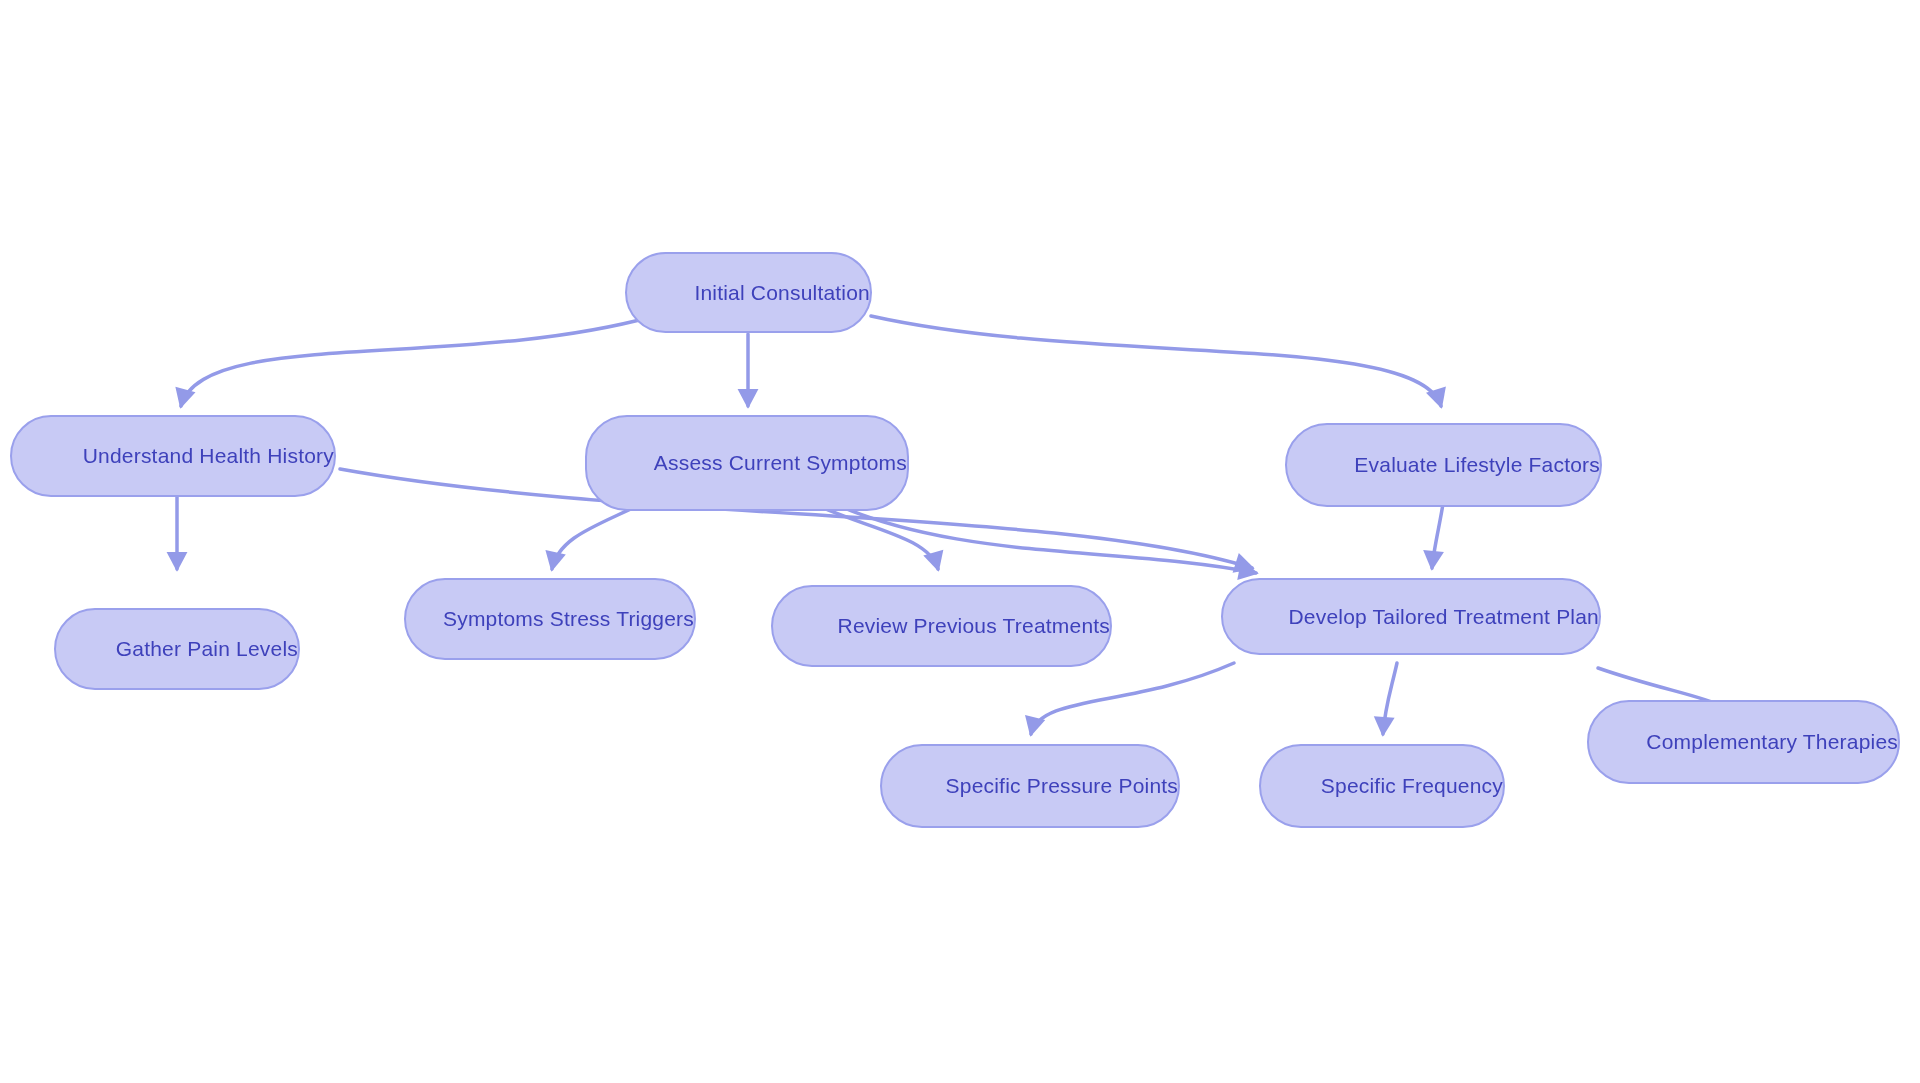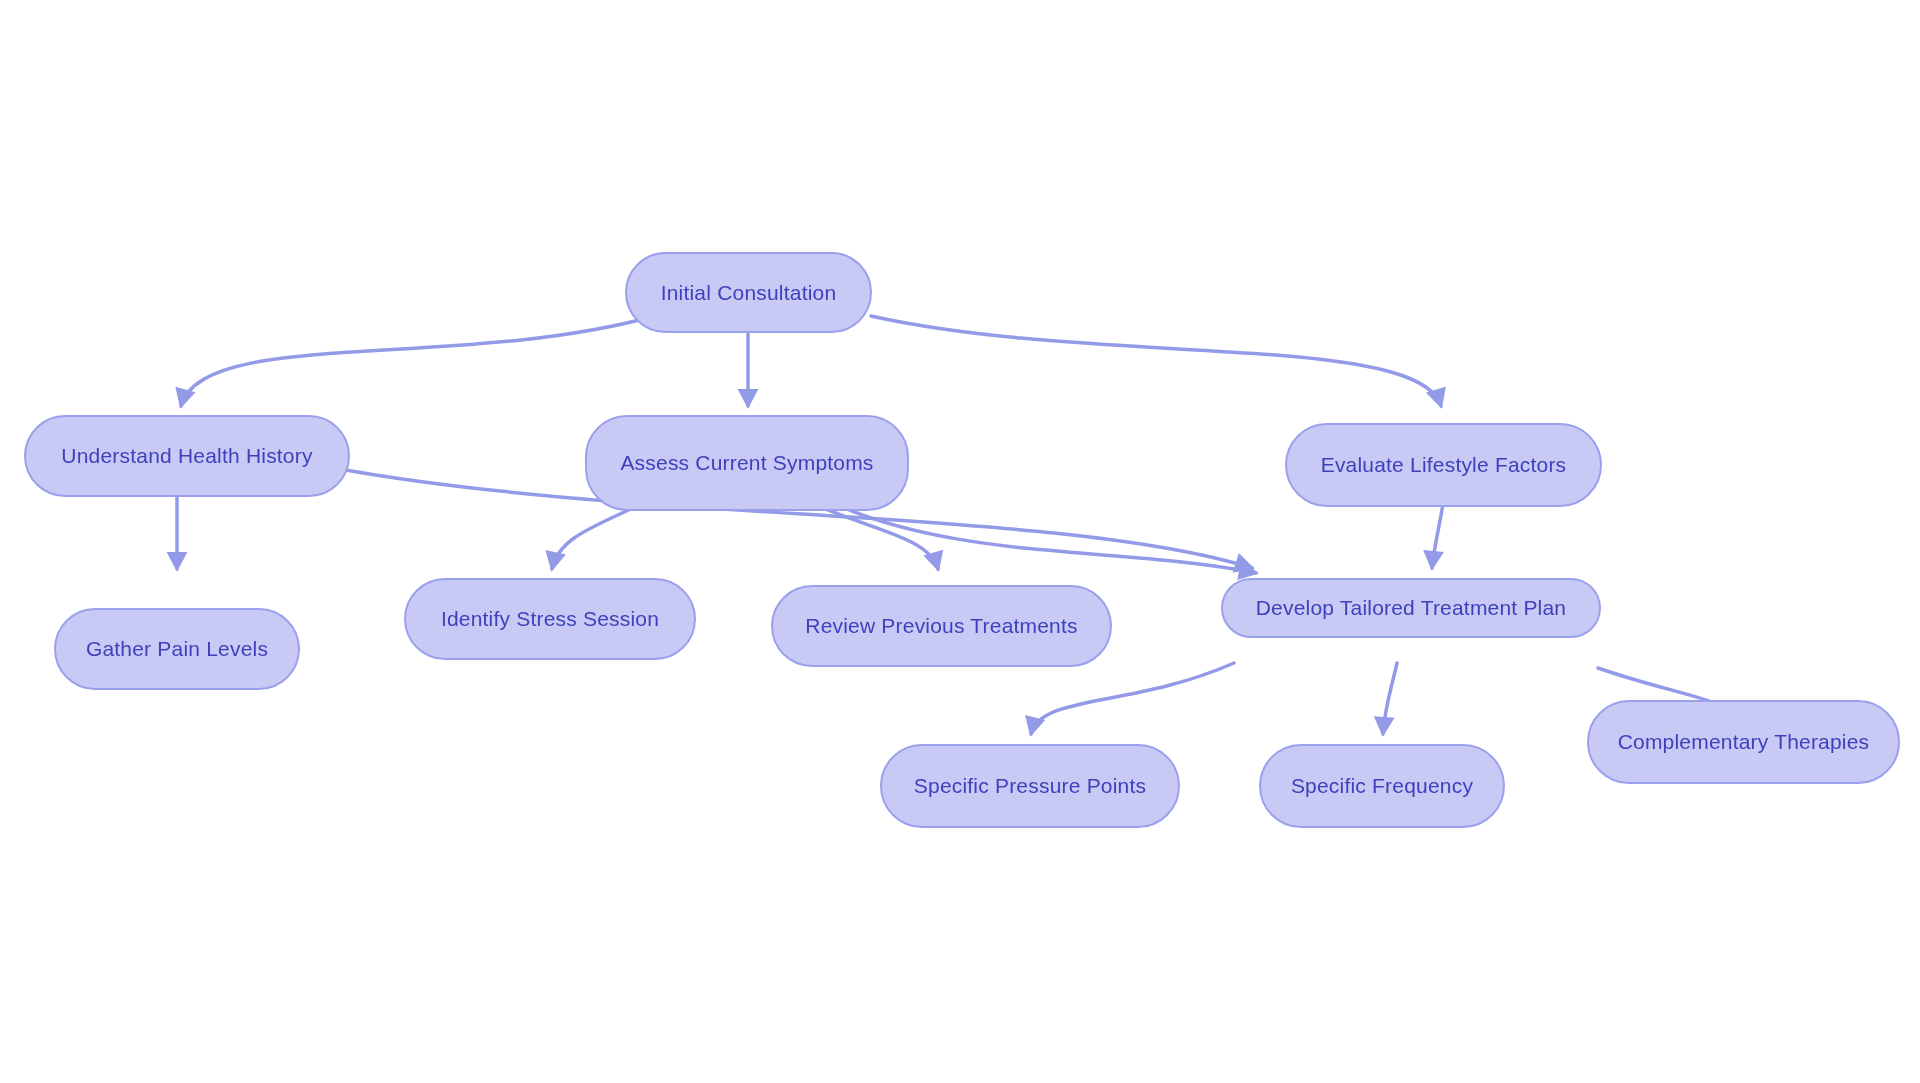--- a/index.html
+++ b/index.html
@@ -31,21 +31,21 @@
   }
   .arrowhead{
     fill:var(--edge-color);
     stroke:none;
   }
   .node{
     position:absolute;
     box-sizing:border-box;
     display:flex;
     align-items:center;
-    justify-content:center;
+    justify-content:flex-end;
     background:var(--node-fill);
     border:2px solid var(--node-border);
     border-radius:42px;
     cursor:pointer;
   }
   .node-label{
     color:var(--node-text);
     font-size:21px;
     letter-spacing:0.2px;
     white-space:nowrap;
@@ -74,39 +74,39 @@
         <path class="edge" d="M 1444 497 C 1441 520, 1434 546, 1432 568" marker-end="url(#arrow)"></path>
         <path class="edge" d="M 1234 663 C 1132 708, 1041 694, 1031 734" marker-end="url(#arrow)"></path>
         <path class="edge" d="M 1397 663 C 1391 690, 1385 706, 1383 734" marker-end="url(#arrow)"></path>
         <path class="edge" d="M 1598 668 C 1690 700, 1742 698, 1747 734" marker-end="url(#arrow)"></path>
       </g>
   </svg>
   <div id="nodes">
       <div class="node" style="left: 625px; top: 252px; width: 247px; height: 81px;">
         <span class="node-label">Initial Consultation</span>
       </div>
-      <div class="node" style="left: 24px; top: 415px; width: 326px; height: 82px;">
+      <div class="node" style="left: 10px; top: 415px; width: 326px; height: 82px;">
         <span class="node-label">Understand Health History</span>
       </div>
       <div class="node" style="left: 585px; top: 415px; width: 324px; height: 96px;">
         <span class="node-label">Assess Current Symptoms</span>
       </div>
       <div class="node" style="left: 1285px; top: 400px; width: 317px; height: 84px; margin-top: 23px;">
         <span class="node-label">Evaluate Lifestyle Factors</span>
       </div>
       <div class="node" style="left: 54px; top: 578px; width: 246px; height: 82px; margin-top: 30px;">
         <span class="node-label">Gather Pain Levels</span>
       </div>
       <div class="node" style="left: 404px; top: 578px; width: 292px; height: 82px;">
-        <span class="node-label">Identify Stress Session</span>
+        <span class="node-label">Symptoms Stress Triggers</span>
       </div>
       <div class="node" style="left: 771px; top: 578px; width: 341px; height: 82px; margin-top: 7px;">
         <span class="node-label">Review Previous Treatments</span>
       </div>
-      <div class="node" style="left: 1221px; top: 578px; width: 380px; height: 60px;">
+      <div class="node" style="left: 1221px; top: 578px; width: 380px; height: 77px;">
         <span class="node-label">Develop Tailored Treatment Plan</span>
       </div>
       <div class="node" style="left: 880px; top: 744px; width: 300px; height: 84px;">
         <span class="node-label">Specific Pressure Points</span>
       </div>
       <div class="node" style="left: 1259px; top: 744px; width: 246px; height: 84px;">
         <span class="node-label">Specific Frequency</span>
       </div>
       <div class="node" style="left: 1587px; top: 700px; width: 313px; height: 84px;">
         <span class="node-label">Complementary Therapies</span>

